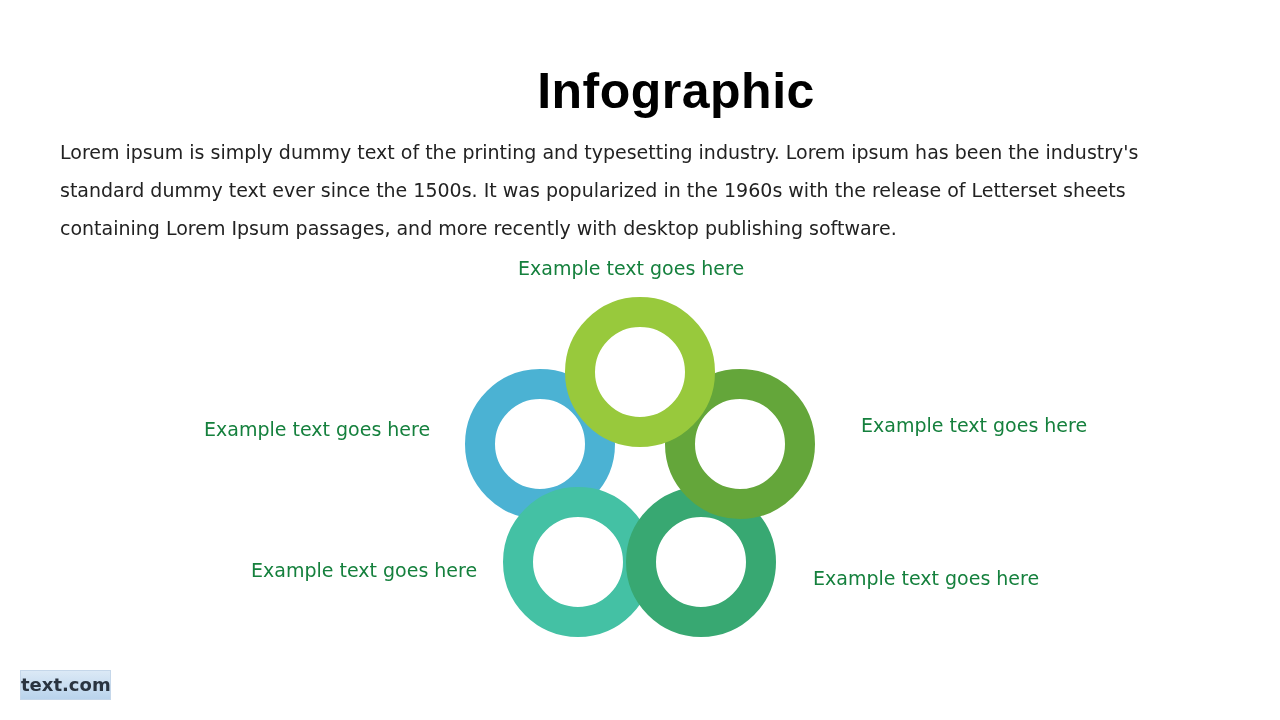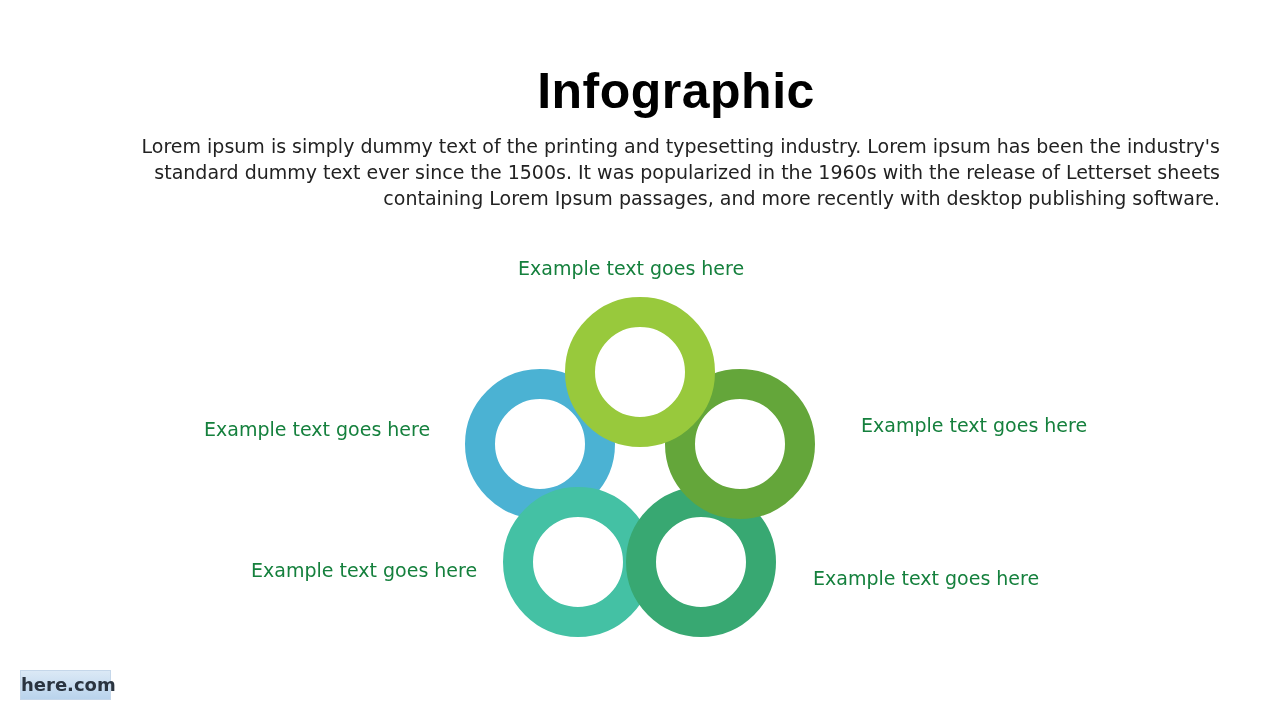--- a/index.html
+++ b/index.html
@@ -1,18 +1,18 @@
 <!DOCTYPE html>
 <html><head>
 <meta charset="utf-8">
 <style>
   html,body{margin:0;padding:0;}
   body{width:1280px;height:720px;background:#ffffff;position:relative;overflow:hidden;font-family:"DejaVu Sans",sans-serif;color:#222;}
   .title{position:absolute;left:0;width:1280px;top:62px;text-align:center;font-family:"Liberation Sans",sans-serif;font-weight:bold;font-size:50px;color:#000;letter-spacing:0.5px;margin-left:36px;}
-  .desc{position:absolute;left:60px;width:1160px;top:133px;text-align:right;font-size:19px;line-height:26px;color:#222;}
+  .desc{position:absolute;left:60px;width:1160px;top:133px;text-align:left;font-size:19px;line-height:38px;color:#222;}
   .label{position:absolute;font-size:19px;color:#15803d;white-space:nowrap;}
   svg.diagram{position:absolute;left:0;top:0;}
   .logo{position:absolute;left:20px;top:670px;width:91px;height:30px;background:linear-gradient(#dbe9f6,#b9d3ec);border:1px solid #c5d7ea;box-sizing:border-box;font-size:18px;font-weight:bold;color:#2a3440;text-align:center;line-height:28px;font-family:"DejaVu Sans",sans-serif;}
 </style>
 </head>
 <body>
 
 <div class="title">Infographic</div>
 <div class="desc">Lorem ipsum is simply dummy text of the printing and typesetting industry. Lorem ipsum has been the industry's standard dummy text ever since the 1500s. It was popularized in the 1960s with the release of Letterset sheets containing Lorem Ipsum passages, and more recently with desktop publishing software.</div>
 
@@ -24,13 +24,13 @@
   <circle cx="740" cy="444" r="60" fill="none" stroke="#64a63a" stroke-width="30"></circle>
   <circle cx="640" cy="372" r="60" fill="none" stroke="#98c93c" stroke-width="30"></circle>
 </svg>
 
 <div class="label" style="left:518px;top:257px;">Example text goes here</div>
 <div class="label" style="left:861px;top:414px;">Example text goes here</div>
 <div class="label" style="left:813px;top:567px;">Example text goes here</div>
 <div class="label" style="left:251px;top:559px;">Example text goes here</div>
 <div class="label" style="left:204px;top:418px;">Example text goes here</div>
 
-<div class="logo">here.com</div>
+<div class="logo">text.com</div>
 
 </body></html>

